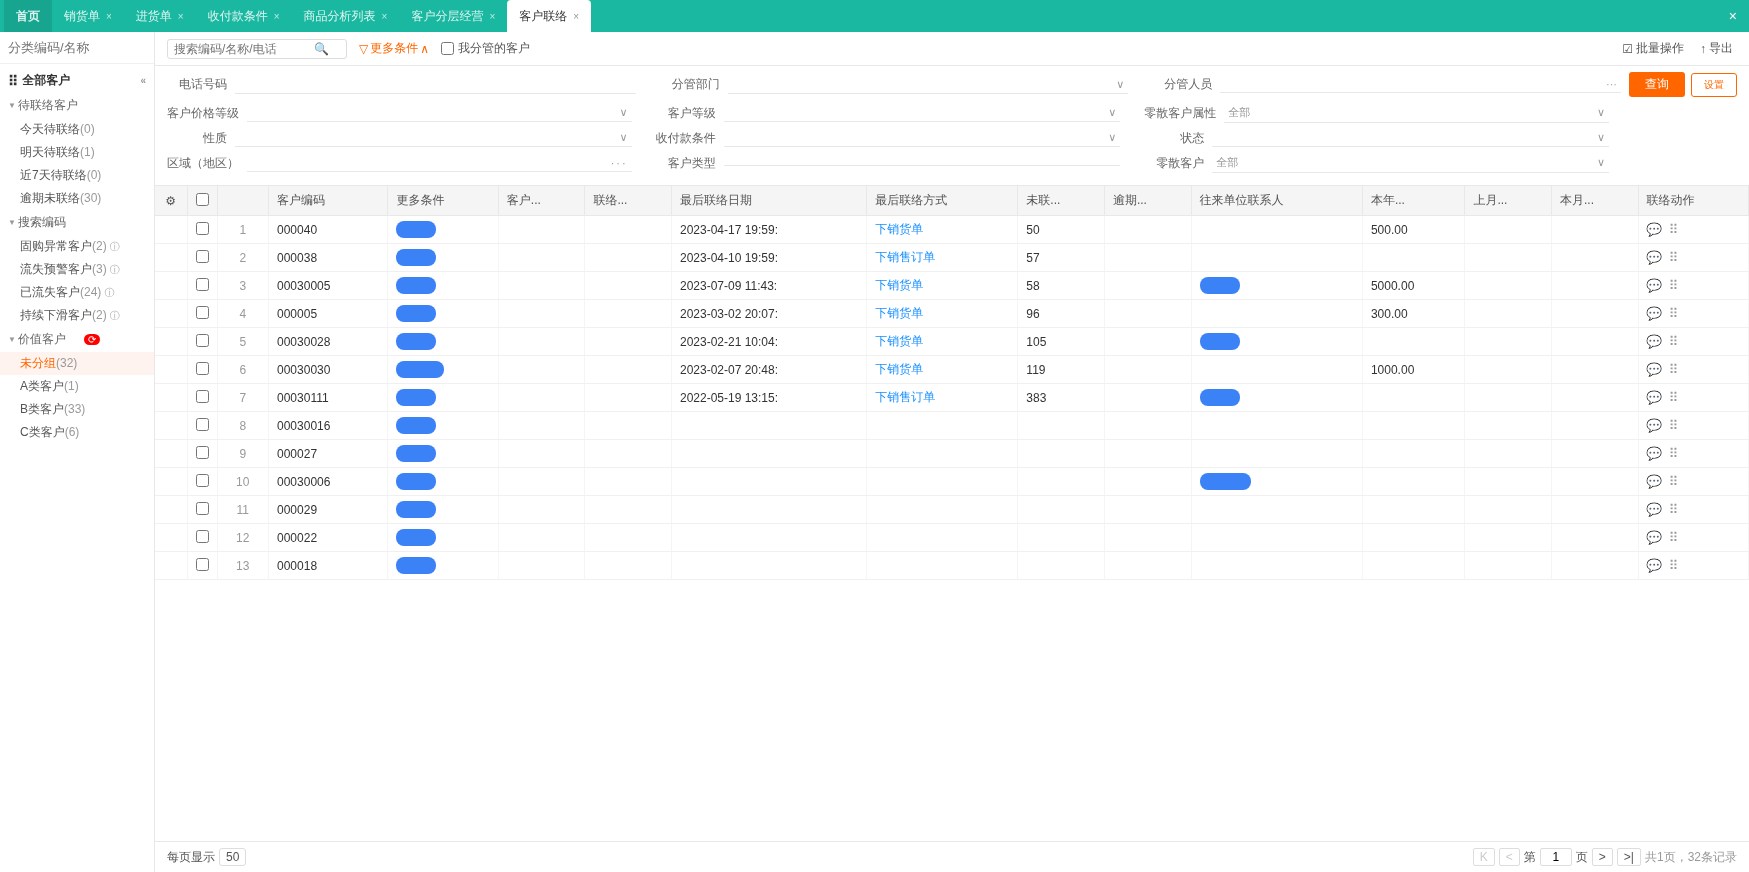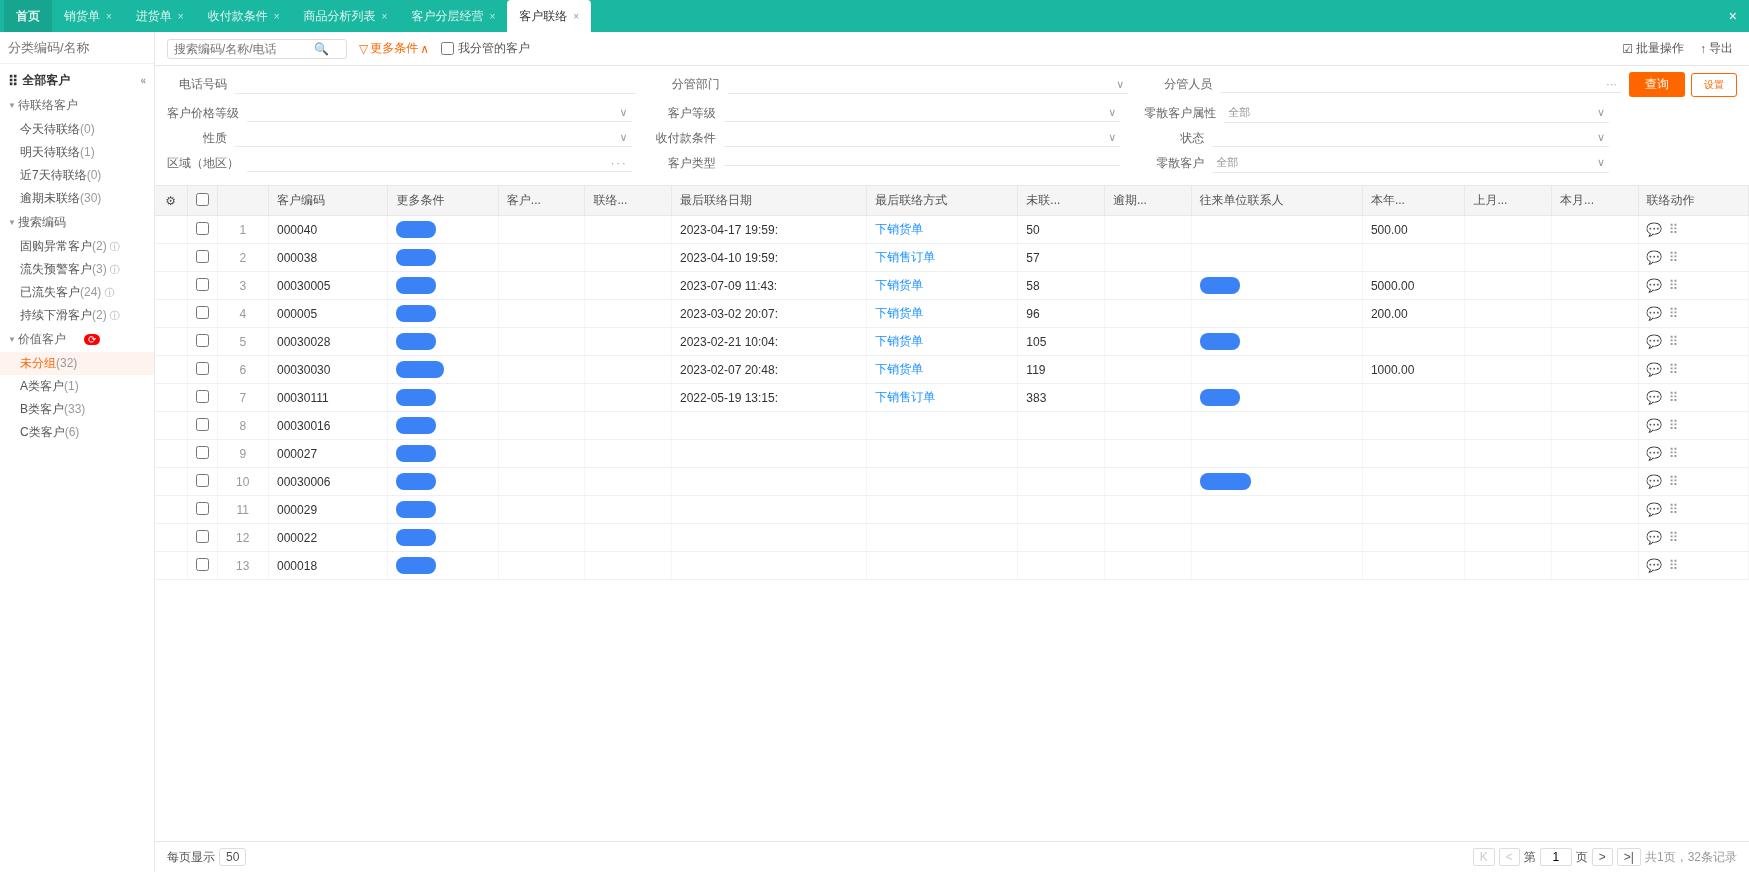--- a/index.html
+++ b/index.html
@@ -734,21 +734,21 @@
       <td class="td-num">4</td>
       <td>000005</td>
       <td><span class="blurred">模糊</span></td>
       <td></td>
       <td></td>
       <td>2023-03-02 20:07:</td>
       <td><a class="link-text">下销货单</a></td>
       <td>96</td>
       <td></td>
       <td></td>
-      <td>200.00</td>
+      <td>300.00</td>
       <td></td>
       <td></td>
       <td>
         <div class="action-icons">
           <span class="action-icon" title="联络">💬</span>
           <span class="action-icon" title="更多">⠿</span>
         </div>
       </td>
     </tr>
             <tr>

